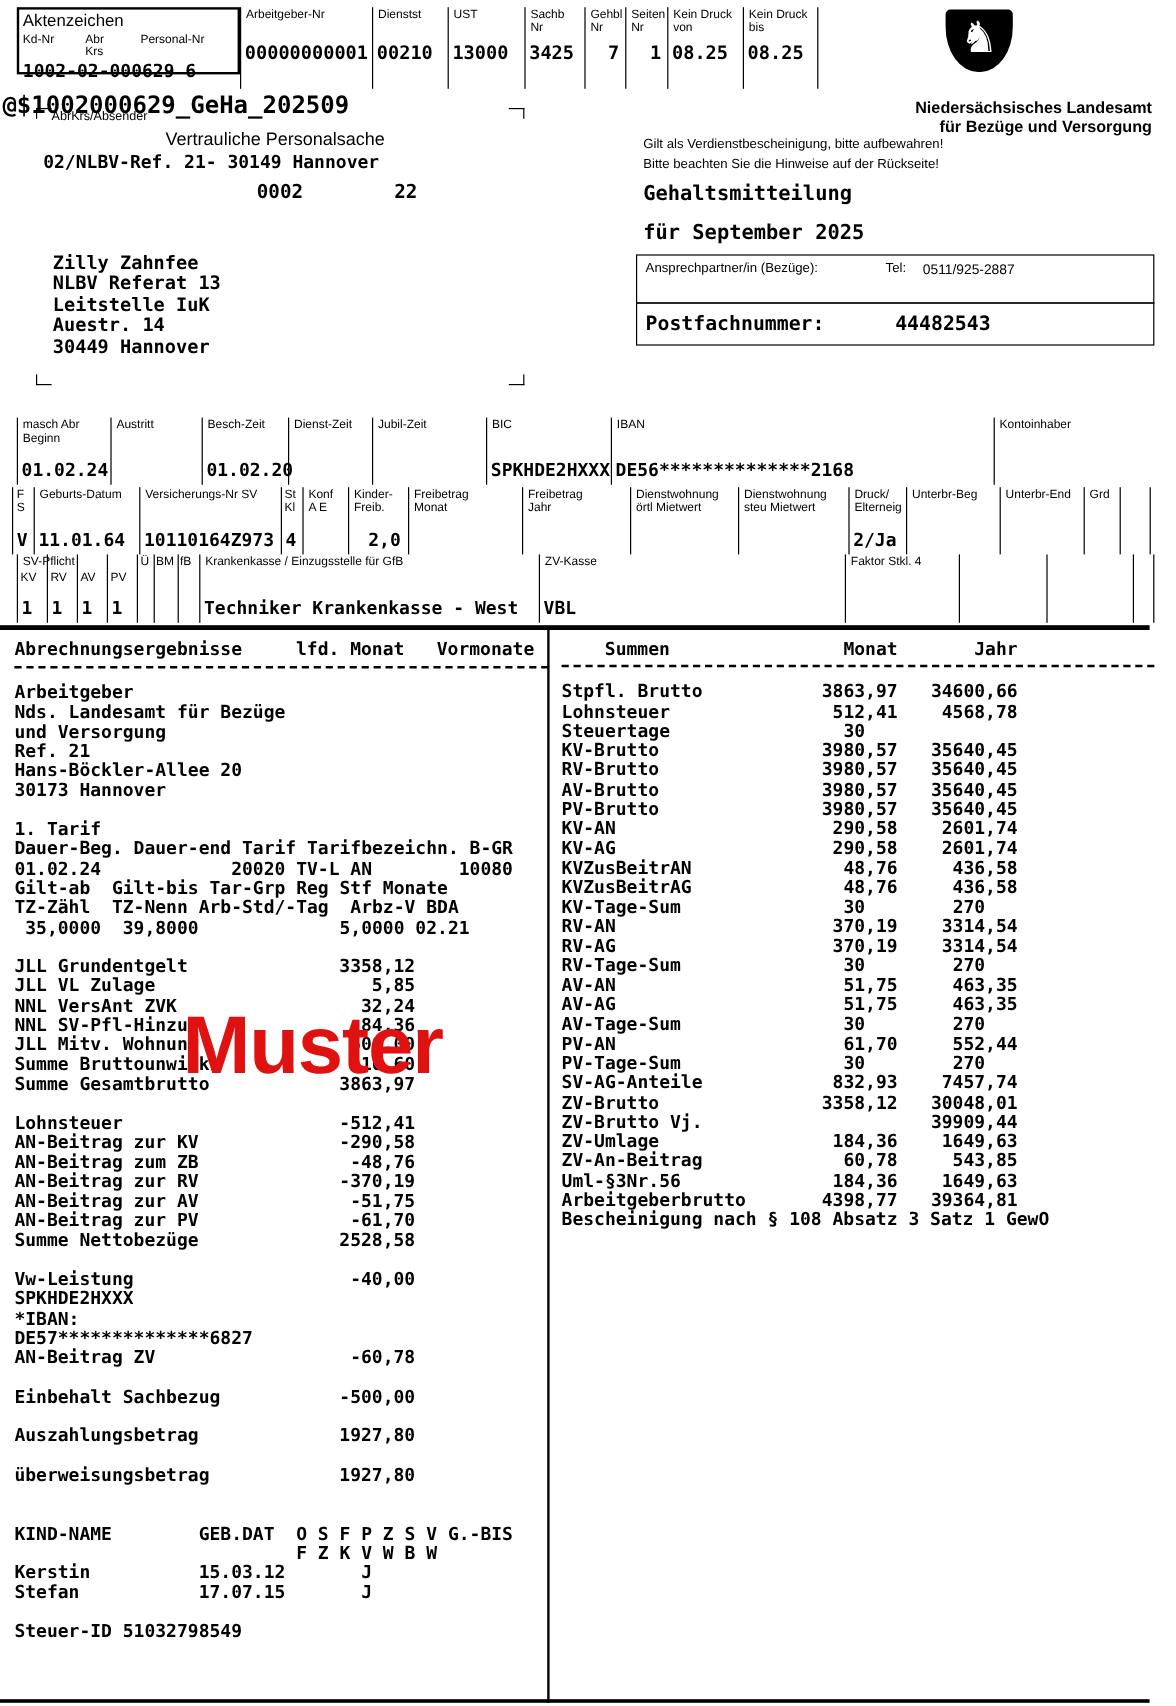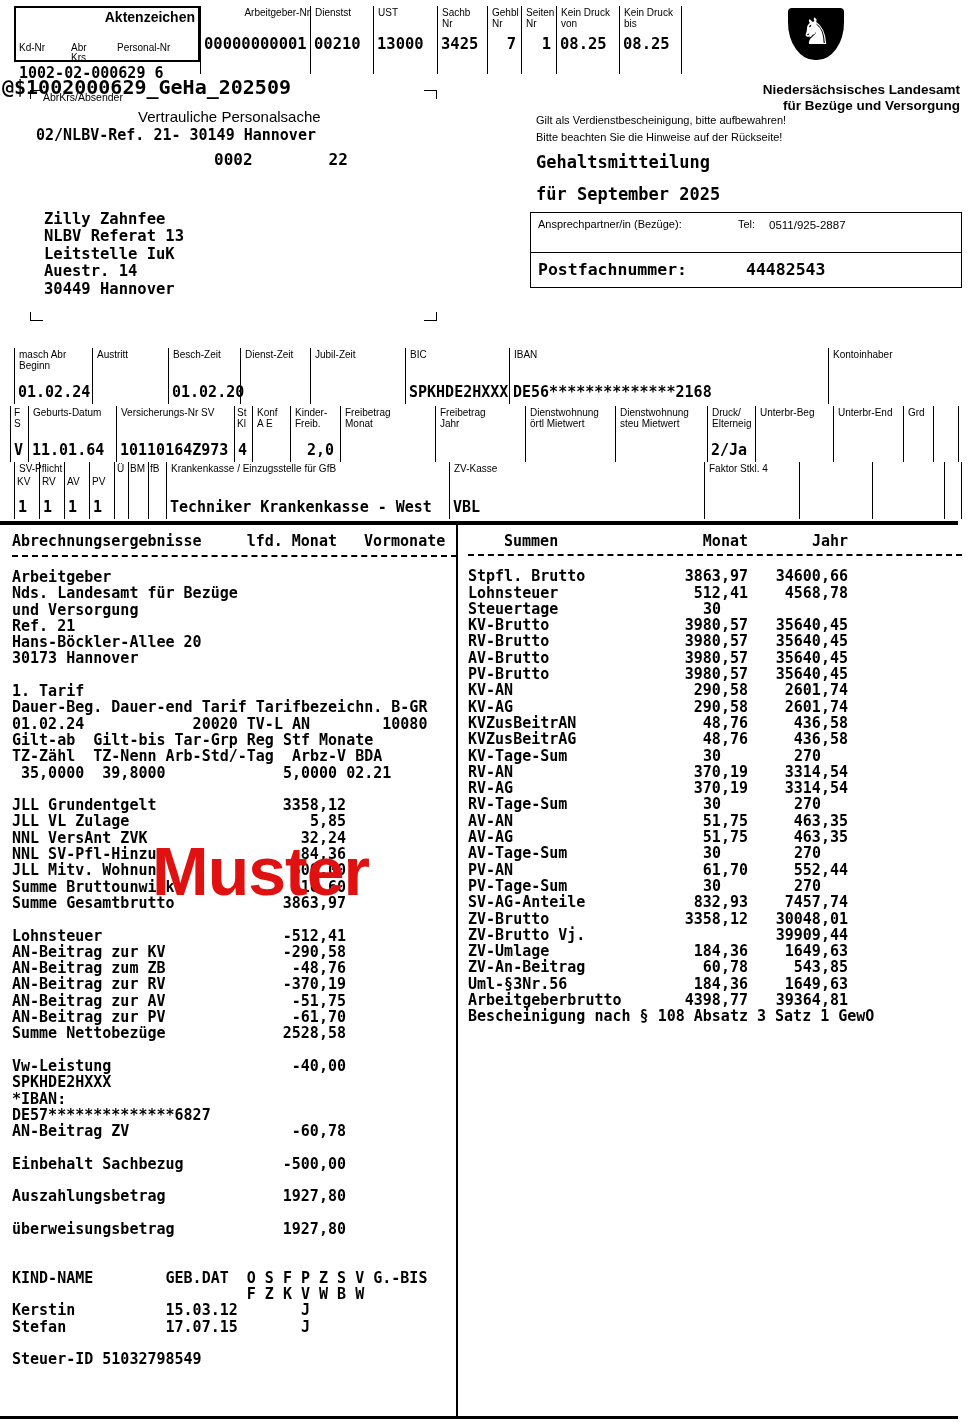--- a/index.html
+++ b/index.html
@@ -3,22 +3,22 @@
 <meta charset="utf-8">
 <style>
   *{box-sizing:border-box;margin:0;padding:0}
   html,body{width:980px;height:1422px;background:#fff;color:#000;
     font-family:"Liberation Sans",sans-serif;overflow:hidden;position:relative}
   .mono{font-family:"DejaVu Sans Mono",monospace;font-weight:700}
 
   
   .topstrip{position:absolute;left:14px;top:6px;width:670px;height:68px}
   .aktbox{position:absolute;left:0;top:0;width:186px;height:56px;border:2.5px solid #000;padding:1px 3px}
-  .aktbox .ttl{text-align:right;font-weight:700;font-size:14px}
-  .aktlbls{display:flex;font-size:10px;line-height:1.02;margin-top:18px}
+  .aktbox .ttl{text-align:left;font-weight:400;font-size:14px}
+  .aktlbls{display:flex;font-size:10px;line-height:1.02;margin-top:4px}
   .aktlbls span{white-space:pre-line}
   .aktval{font-family:"DejaVu Sans Mono",monospace;font-weight:700;font-size:15px;margin-top:1px;white-space:pre}
   .tcell{position:absolute;top:0;height:68px;border-left:1px solid #000;padding:2px 0 0 4px;font-size:10px;line-height:1.05}
   .tcell .lbl{white-space:pre-line}
   .tcell .tval{position:absolute;bottom:22px;left:3px;font-family:"DejaVu Sans Mono",monospace;font-weight:700;font-size:15.5px;white-space:pre}
   .tcell.rt .tval{left:auto;right:5px}
   .codeline{position:absolute;left:2px;top:75px;font-size:20px}
 
   
   .shield{position:absolute;left:788px;top:8px;width:56px;height:52px;background:#000;
@@ -101,21 +101,21 @@
     <div class="ttl">Aktenzeichen</div>
     <div class="aktlbls">
       <span style="width:52px">Kd-Nr</span>
       <span style="width:46px">Abr
 Krs</span>
       <span>Personal-Nr</span>
     </div>
     <div class="aktval">1002-02-000629 6</div>
   </div>
   <div class="tcell" style="left:186px;width:110px">
-    <div class="lbl" style="text-align:right">Arbeitgeber-Nr</div>
+    <div class="lbl" style="text-align:left">Arbeitgeber-Nr</div>
     <div class="tval">00000000001</div>
   </div>
   <div class="tcell" style="left:296px;width:63px">
     <div class="lbl">Dienstst</div>
     <div class="tval">00210</div>
   </div>
   <div class="tcell" style="left:359px;width:64px">
     <div class="lbl">UST</div>
     <div class="tval">13000</div>
   </div>

